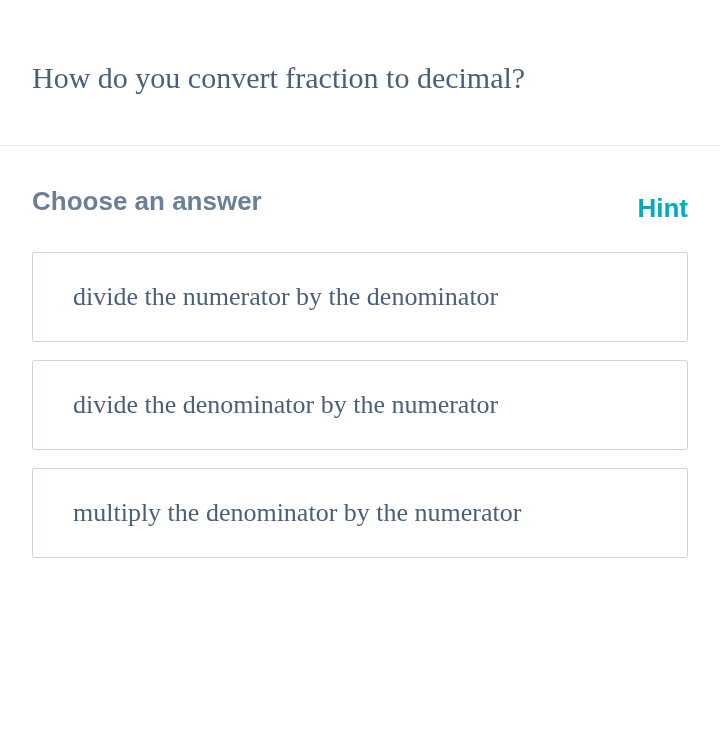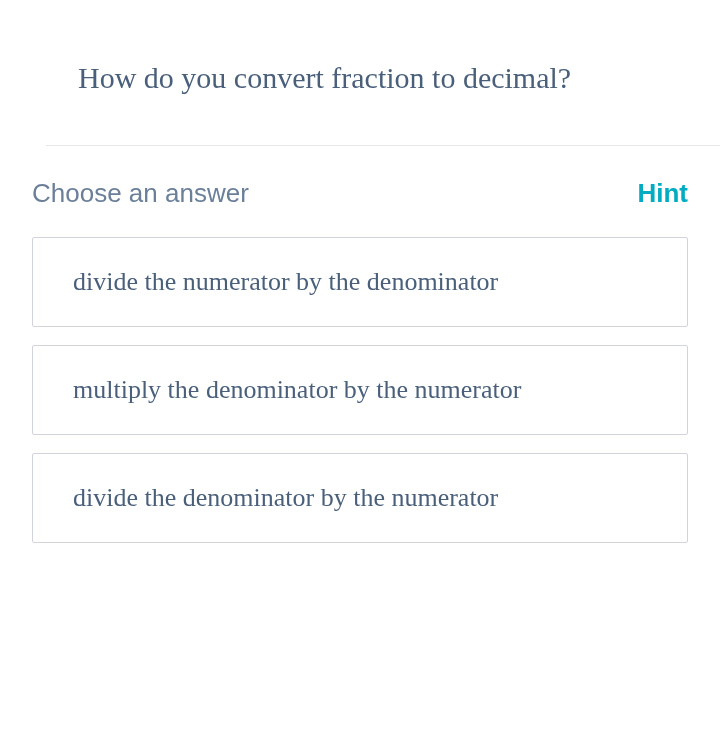--- a/index.html
+++ b/index.html
@@ -9,49 +9,49 @@
     }
     body {
       font-family: Georgia, 'Times New Roman', serif;
       background: #ffffff;
       width: 720px;
       height: 754px;
     }
     .question-section {
       padding: 58px 32px 48px 32px;
       border-bottom: 1px solid #e5e7eb;
-      margin-left: 46px;
     }
     .question-text {
       font-size: 30px;
       color: #4a5f7a;
       font-weight: 400;
       line-height: 1.3;
     }
     .answer-section {
       padding: 32px 32px 0 32px;
     }
     .answer-header {
       display: flex;
       justify-content: space-between;
       align-items: center;
       margin-bottom: 28px;
     }
     .choose-label {
       font-family: -apple-system, BlinkMacSystemFont, 'Segoe UI', Arial, sans-serif;
       font-size: 26px;
-      font-weight: 400;
+      font-weight: 700;
       color: #6b7f99;
     }
     .hint-link {
       font-family: -apple-system, BlinkMacSystemFont, 'Segoe UI', Arial, sans-serif;
       font-size: 26px;
       font-weight: 700;
       color: #00acc1;
       cursor: pointer;
+      margin-top: 15px;
     }
     .answer-option {
       border: 1px solid #d1d5db;
       border-radius: 2px;
       padding: 20px 40px;
       margin-bottom: 18px;
       cursor: pointer;
       background: #ffffff;
     }
     .answer-text {
@@ -73,19 +73,19 @@
     <span class="choose-label">Choose an answer</span>
     <span class="hint-link">Hint</span>
   </div>
 
   <div class="answer-option">
     <span class="answer-text">divide the numerator by the denominator</span>
   </div>
 
 
   <div class="answer-option">
-    <span class="answer-text">multiply the denominator by the numerator</span>
+    <span class="answer-text">divide the denominator by the numerator</span>
   </div>
 
   <div class="answer-option">
-    <span class="answer-text">divide the denominator by the numerator</span>
+    <span class="answer-text">multiply the denominator by the numerator</span>
   </div>
 </div>
 
 </body></html>

